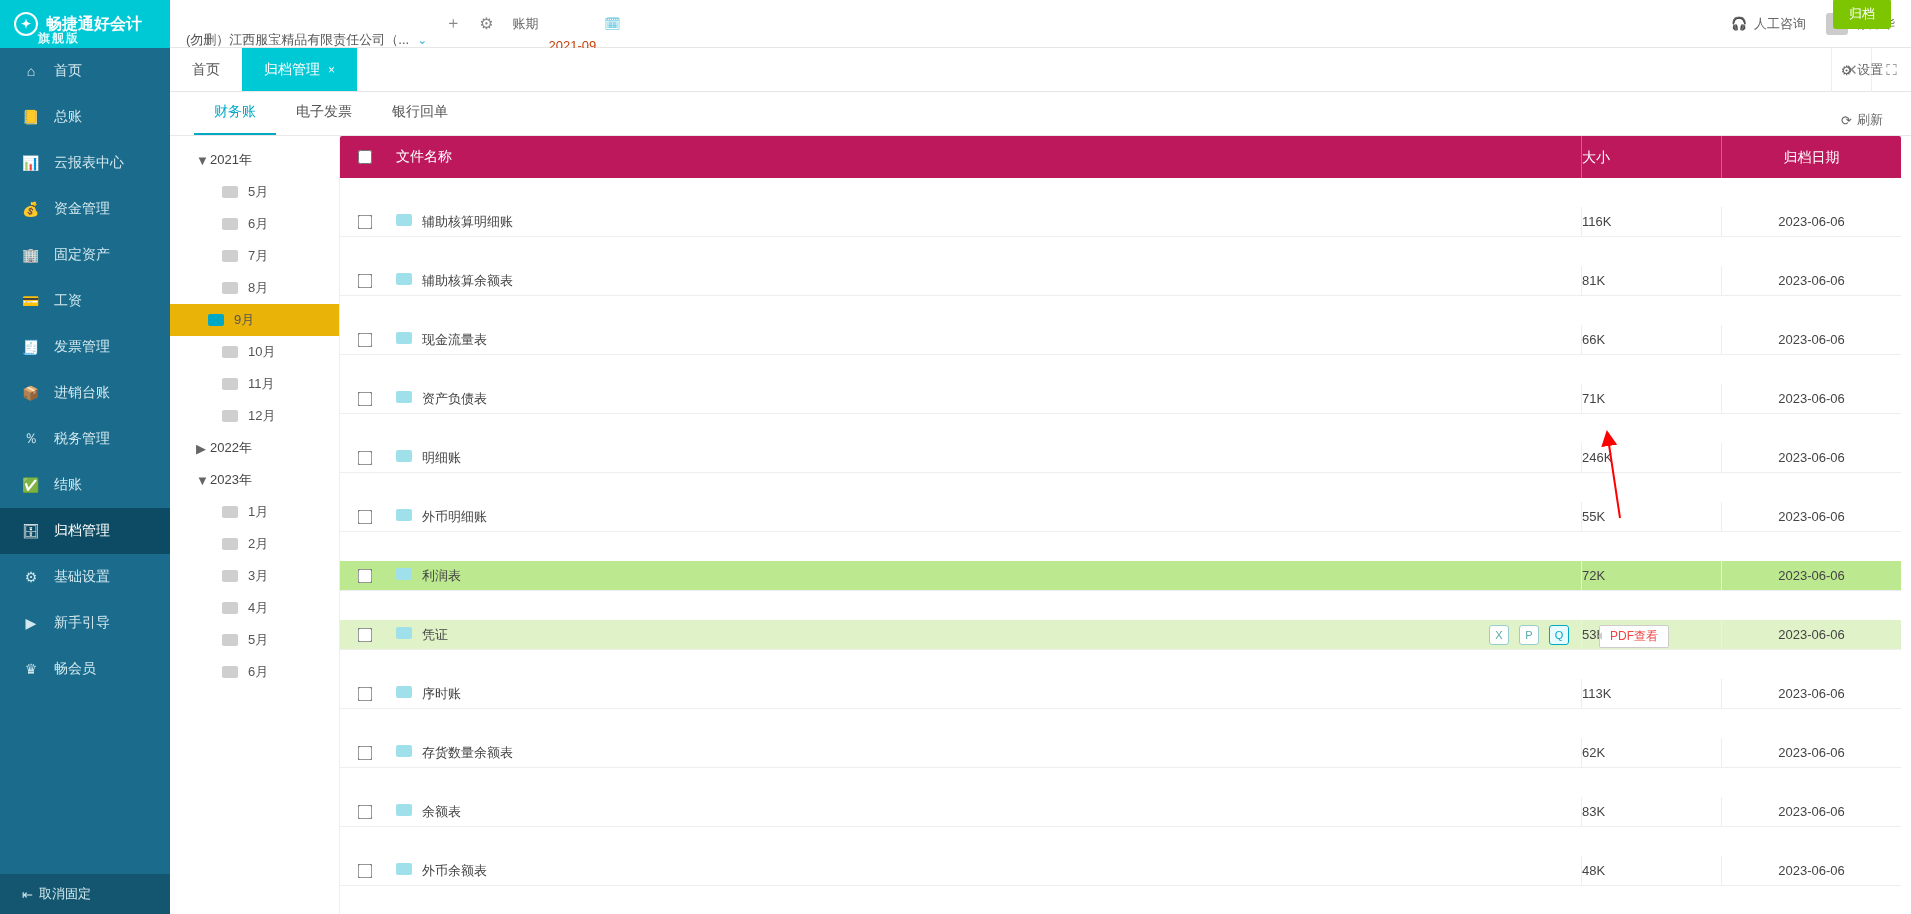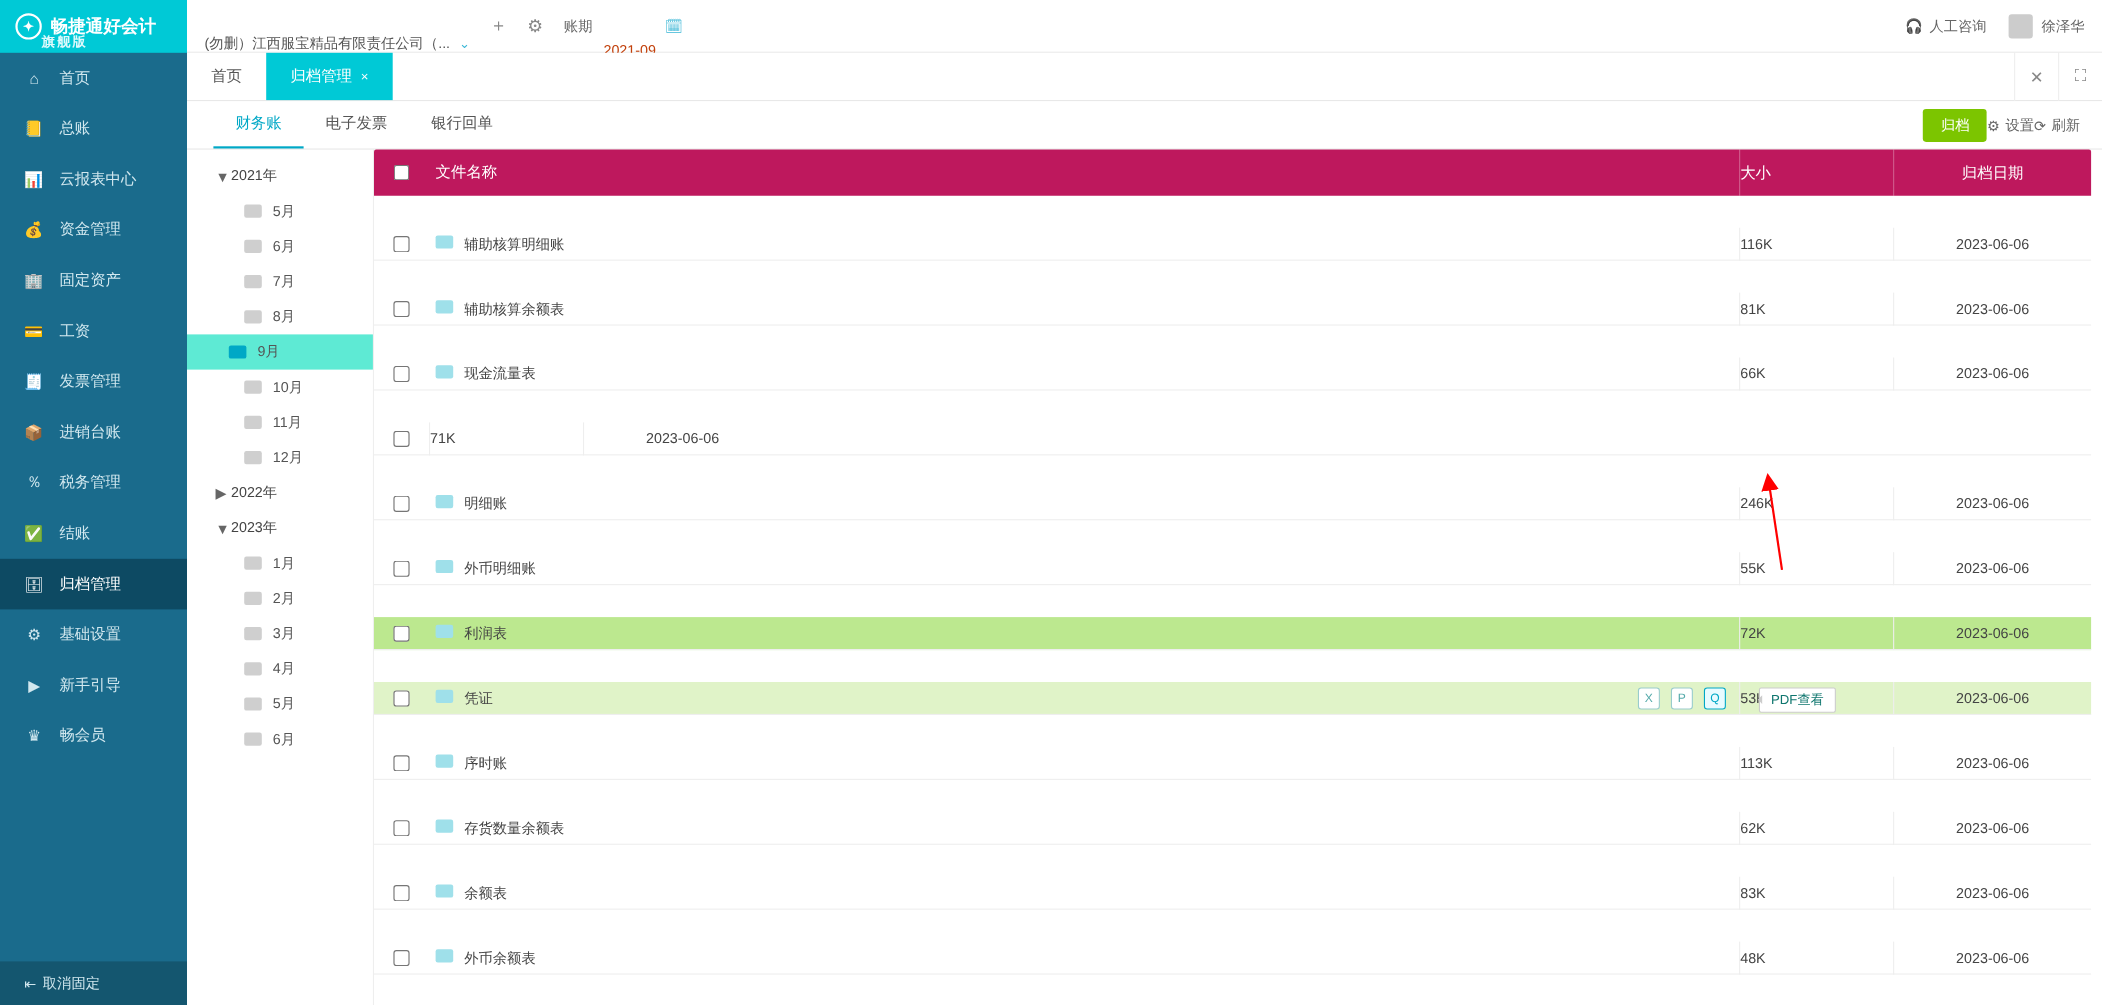--- a/index.html
+++ b/index.html
@@ -36,51 +36,51 @@
 .tab .close-x { margin-left:8px; font-size:12px; }
 .tabsrow-right { margin-left:auto; display:flex; align-items:center; }
 .tabsrow-right .sq { width:40px; height:44px; display:flex; align-items:center; justify-content:center; border-left:1px solid #eee; color:#888; cursor:pointer; font-size:15px;}
 
 
 .content { position:absolute; left:170px; top:92px; right:0; bottom:0; background:#fff; }
 
 .subtabs-row { height:44px; display:flex; align-items:flex-end; border-bottom:1px solid #e8e8e8; padding-left:24px; }
 .subtab { padding:10px 20px 12px; font-size:14px; color:#555; cursor:pointer; }
 .subtab.active { color:#00a8c6; border-bottom:2px solid #00a8c6; }
-.subtabs-actions { margin-left:auto; display:flex; align-items:center; gap:0; padding-right:20px; padding-bottom:6px;}
+.subtabs-actions { margin-left:auto; display:flex; align-items:center; gap:32px; padding-right:20px; padding-bottom:6px;flex-direction:column;}
 .btn-archive { background:#7cc500; color:#fff; border:none; padding:6px 16px; border-radius:3px; font-size:13px; cursor:pointer;}
 .act-link { display:flex; align-items:center; gap:5px; color:#666; font-size:13px; cursor:pointer;}
 
 
 .tree { position:absolute; left:0; top:44px; width:170px; bottom:0; border-right:1px solid #eee; padding-top:8px; font-size:13px; color:#444; }
 .tree-node { height:32px; display:flex; align-items:center; padding-left:26px; cursor:pointer; }
 .tree-node .caret { width:14px; display:inline-block; color:#666; }
 .tree-leaf { height:32px; display:flex; align-items:center; padding-left:52px; cursor:pointer; color:#555; }
 .tree-leaf .folder-ic { width:16px; height:12px; background:#cfcfcf; border-radius:2px; margin-right:10px; display:inline-block;}
-.tree-leaf.sel { background:#5eead4;padding-left:38px; }
+.tree-leaf.sel { background:#eab308;padding-left:38px; }
 .tree-leaf.sel .folder-ic { background:#00a8c6; }
 
 .table-wrap { position:absolute; left:170px; top:44px; right:10px; bottom:0; }
 .thead { height:42px; background:#be185d; color:#fff; display:flex; align-items:center; font-size:14px; border-radius:2px 2px 0 0;}
 .col-ck { width:50px; display:flex; justify-content:center; }
 .col-name { flex:1; padding-left:6px; }
 .col-size { width:140px; text-align:left; border-left:1px solid rgba(255,255,255,0.3);}
 .col-date { width:180px; text-align:center; border-left:1px solid rgba(255,255,255,0.3);}
 .thead .col-size,.thead .col-date { line-height:42px;}
 
 .trow { height:30px; display:flex; align-items:center; font-size:13px; color:#444; border-bottom:1px solid #eee; position:relative;margin-top:29px;}
 .trow .col-ck input { transform:scale(1.05); }
 .trow .file-ic { width:16px; height:12px; background:#9fe0ea; border-radius:2px; margin-right:10px; display:inline-block;}
 .trow .col-size,.trow .col-date { line-height:30px; border-left:1px solid #eee;}
 .trow.selected { background:#bce88f; }
 .trow.hover { background:#e0f3c8; }
 .row-actions { position:absolute; right:332px; top:0; height:30px; display:flex; align-items:center; gap:10px; }
 .ra-ic { width:20px; height:20px; border:1px solid #9cc; border-radius:3px; display:flex; align-items:center; justify-content:center; font-size:11px; color:#5aa; cursor:pointer; background:#fff;}
 .ra-ic.on { border-color:#00a8c6; color:#00a8c6; background:#e8fbff;}
-.tooltip { position:absolute; right:232px; top:5px; background:#fff; border:1px solid #ccc; padding:2px 10px; font-size:12px; color:#0f766e; border-radius:2px;}
+.tooltip { position:absolute; right:232px; top:5px; background:#fff; border:1px solid #ccc; padding:2px 10px; font-size:12px; color:#ef4444; border-radius:2px;}
 .tooltip:before{ content:""; position:absolute; left:-6px; top:6px; border:4px solid transparent; border-right-color:#ccc;}
 .arrow-line { position:absolute; pointer-events:none; }
 .arrow-line svg { overflow:visible; }
 
 input[type=checkbox]{ width:14px; height:14px; cursor:pointer;}
 </style>
 </head>
 <body>
 
 <div class="sidebar">
@@ -317,20 +317,21 @@
             <input type="checkbox" style="">
           </div>
           <div class="col-name"><span class="file-ic"></span><span>现金流量表</span></div>
           <div class="col-size">66K</div>
           <div class="col-date">2023-06-06</div>
         </div>
         <div class="trow">
           <div class="col-ck">
             <input type="checkbox" style="">
           </div>
+          <div class="col-name"><span class="file-ic"></span><span>资产负债表</span></div>
           <div class="col-size">71K</div>
           <div class="col-date">2023-06-06</div>
         </div>
         <div class="trow">
           <div class="col-ck">
             <input type="checkbox" style="">
           </div>
           <div class="col-name"><span class="file-ic"></span><span>明细账</span></div>
           <div class="col-size">246K</div>
           <div class="col-date">2023-06-06</div>

